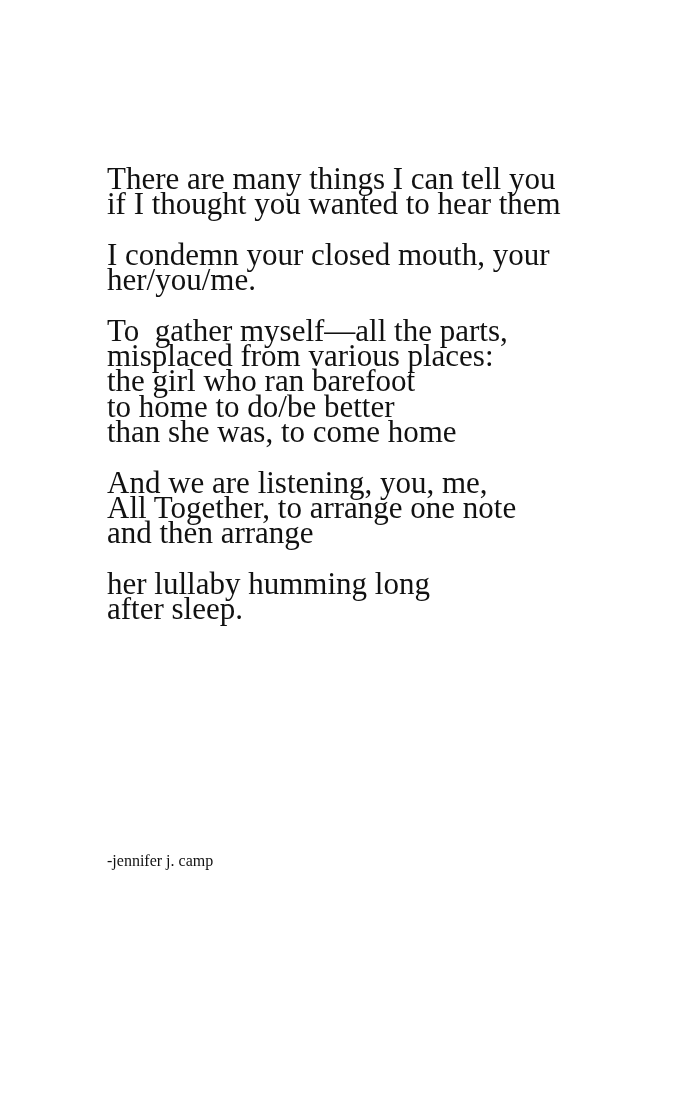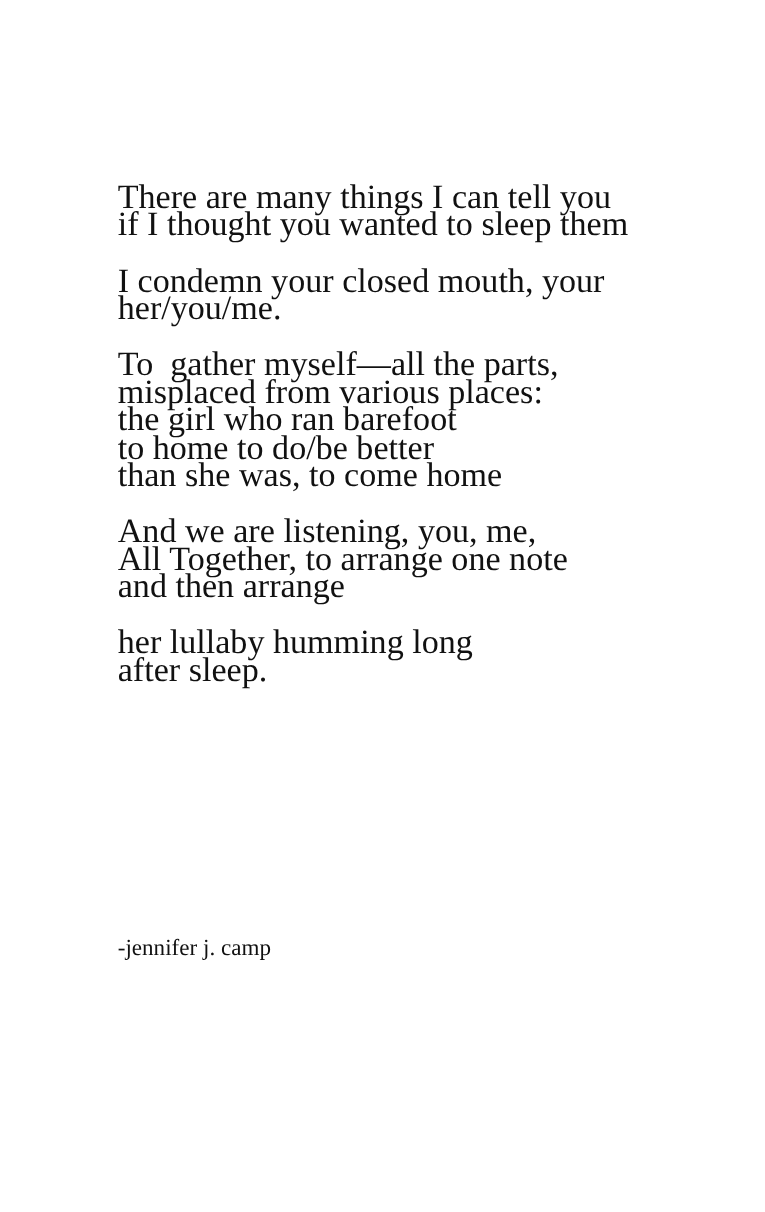--- a/index.html
+++ b/index.html
@@ -31,32 +31,32 @@
       height: 25.4px;
       white-space: pre;
     }
     .line.italic {
       font-style: italic;
     }
     .signature {
       position: absolute;
       left: 107px;
       top: 849px;
-      font-size: 21px;
+      font-size: 16px;
       line-height: 24px;
       white-space: pre;
     }
   </style>
 </head>
 <body>
 
 <div class="poem">
   <div class="stanza">
     <span class="line">There are many things I can tell you</span>
-    <span class="line">if I thought you wanted to sleep them</span>
+    <span class="line">if I thought you wanted to hear them</span>
   </div>
   <div class="stanza">
     <span class="line">I condemn your closed mouth, your</span>
     <span class="line">her/you/me.</span>
   </div>
   <div class="stanza">
     <span class="line">To  gather myself—all the parts,</span>
     <span class="line">misplaced from various places:</span>
     <span class="line">the girl who ran barefoot</span>
     <span class="line">to home to do/be better</span>

